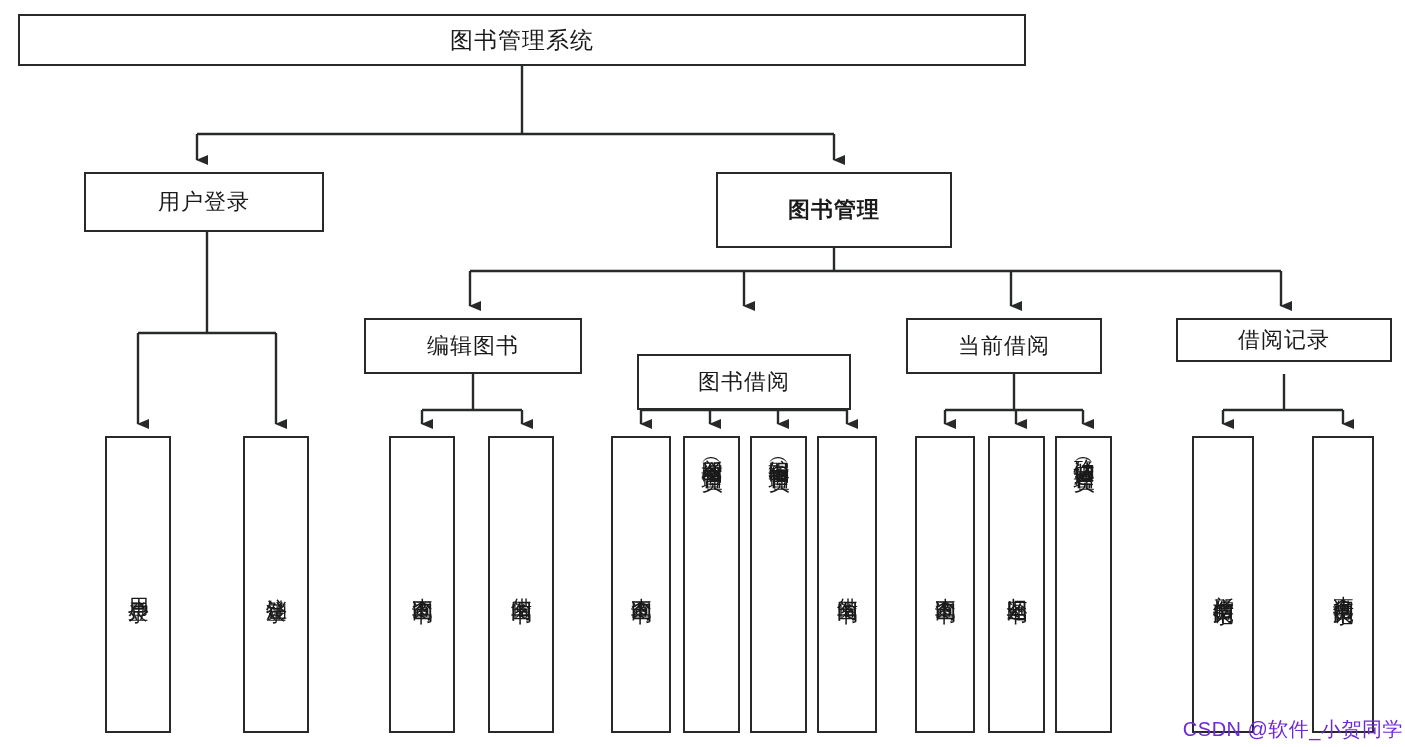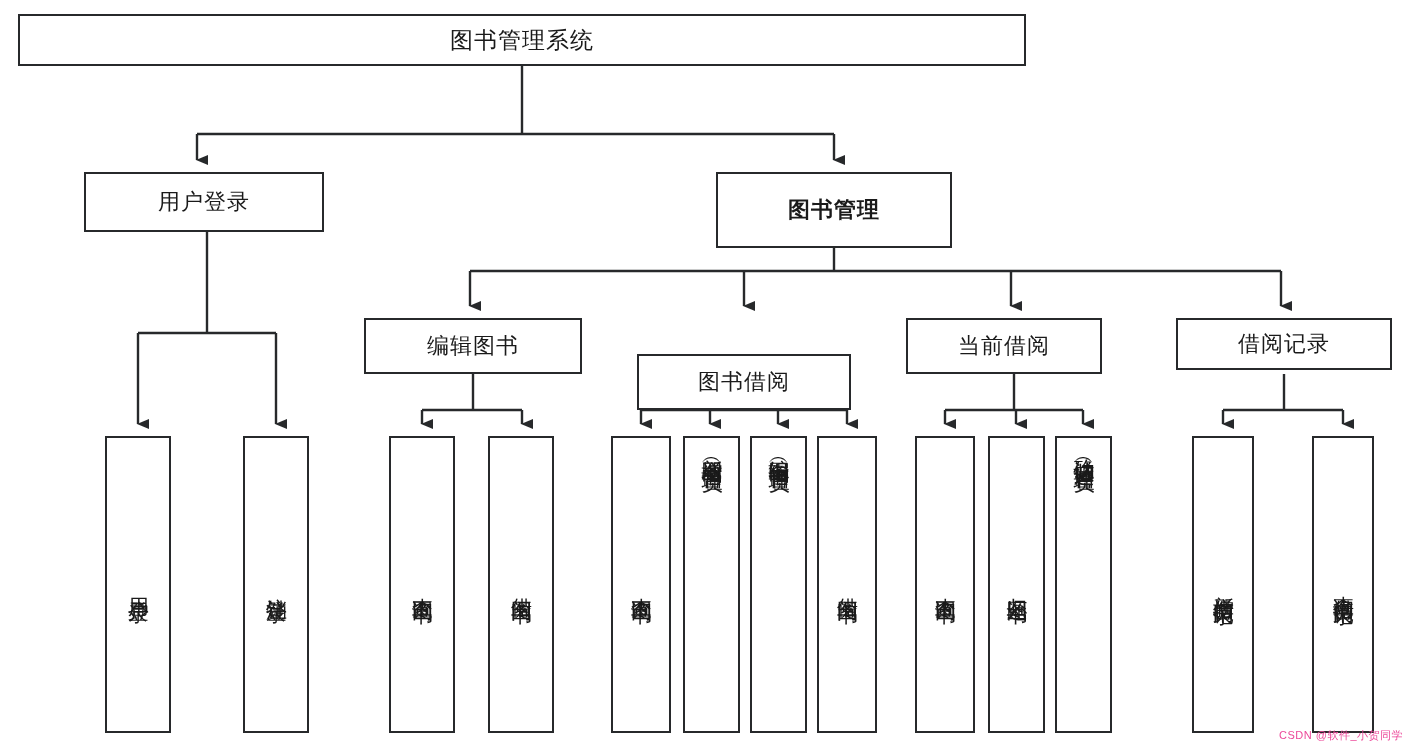--- a/index.html
+++ b/index.html
@@ -45,22 +45,22 @@
     line-height:1.18;
     letter-spacing:2px;
     white-space:nowrap;
   }
   .leaf.mid{align-items:center;}
   .leaf.top{align-items:flex-start;}
   .leaf.top .vtext{padding-top:4px;}
   .watermark{
     position:absolute;
     right:6px;bottom:4px;
-    font-size:11px;
-    color:#ec4899;
+    font-size:20px;
+    color:#6d28d9;
     letter-spacing:0.5px;
     white-space:nowrap;
   }
 </style>
 </head>
 <body>
 
 <div id="stage">
 
   <svg id="wires" viewBox="0 0 1405 747" xmlns="http://www.w3.org/2000/svg">
@@ -119,21 +119,21 @@
 
   <div class="node h" style="left: 360px; top: 318px; width: 218px; height: 56px;">
     <span>编辑图书</span>
   </div>
   <div class="node h" style="left: 633px; top: 318px; width: 214px; height: 56px; margin-top: 36px;">
     <span>图书借阅</span>
   </div>
   <div class="node h" style="left: 902px; top: 318px; width: 196px; height: 56px;">
     <span>当前借阅</span>
   </div>
-  <div class="node h" style="left: 1172px; top: 318px; width: 216px; height: 52px;">
+  <div class="node h" style="left: 1172px; top: 318px; width: 216px; height: 44px;">
     <span>借阅记录</span>
   </div>
 
   <div id="leaf-layer">
       <div class="leaf mid" style="left: 101px; top: 436px; width: 66px; height: 297px;">
         <span class="vtext">用户登录</span>
       </div>
       <div class="leaf mid" style="left: 239px; top: 436px; width: 66px; height: 297px;">
         <span class="vtext">注销登录</span>
       </div>

